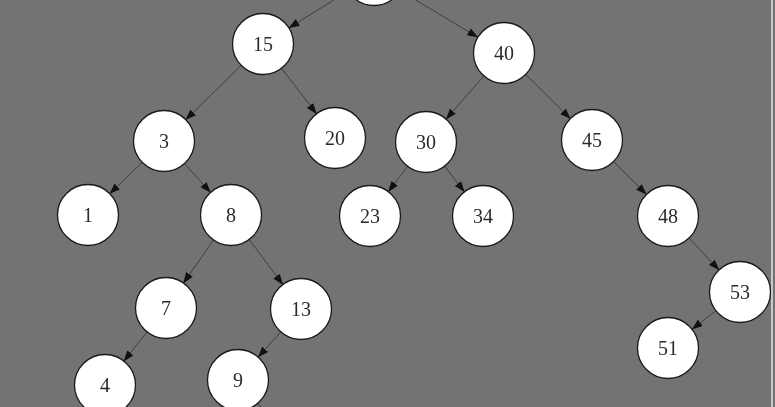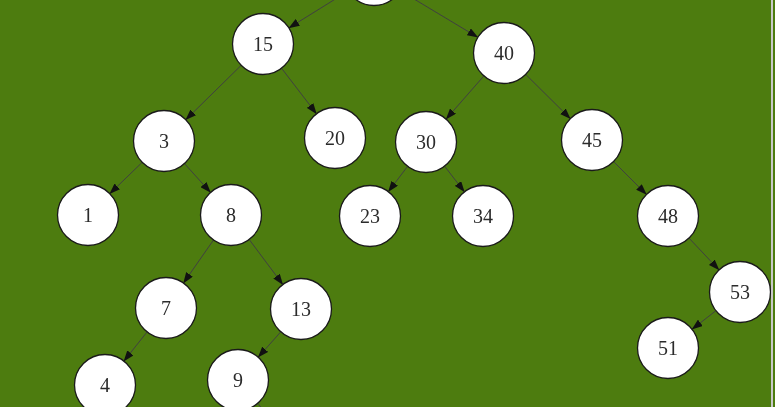--- a/index.html
+++ b/index.html
@@ -5,21 +5,21 @@
   html, body {
     margin: 0;
     padding: 0;
     background: #ffffff;
     font-family: "Liberation Serif", serif;
   }
   .canvas {
     position: relative;
     width: 775px;
     height: 407px;
-    background: #4d7c0f;
+    background: #737373;
     overflow: hidden;
   }
   svg { display: block; }
   .edge {
     stroke: #404040;
     stroke-width: 1;
     fill: none;
   }
   .node {
     fill: #ffffff;

